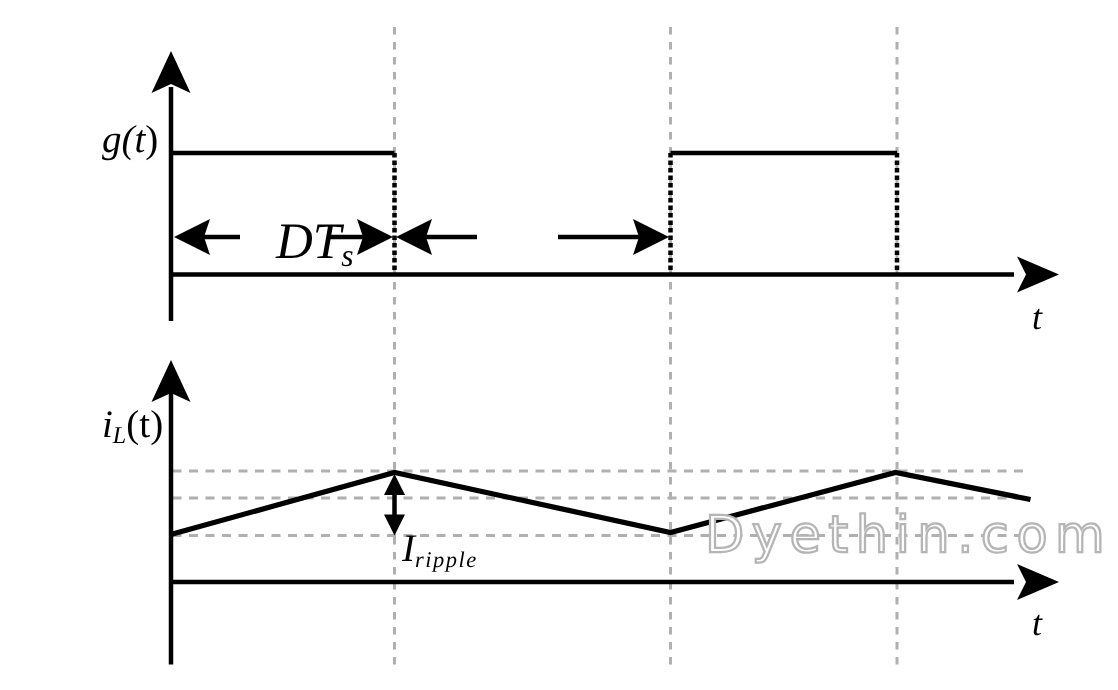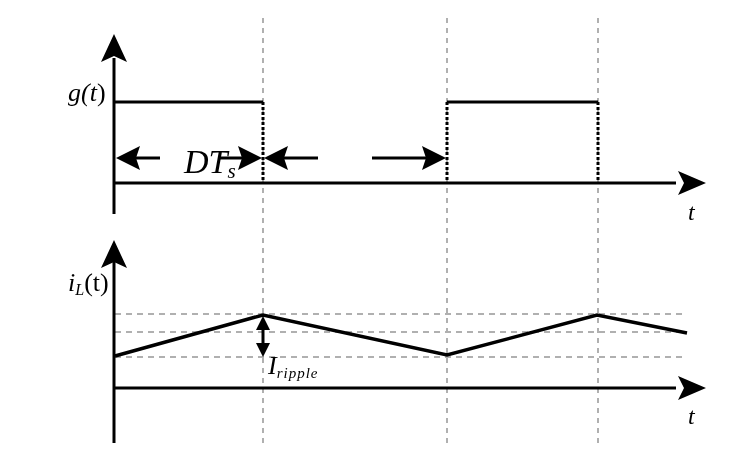--- a/index.html
+++ b/index.html
@@ -72,13 +72,14 @@
   </svg>
 
   <div class="lbl" style="left:68px; top:80px; font-size:26px;"><span>g(</span><span>t</span><span style="font-style:normal">)</span></div>
   <div class="lbl" style="left:688px; top:200px; font-size:24px;">t</div>
   <div class="lbl" style="left:184px; top:145px; font-size:34px;"><span>DT</span><sub>s</sub></div>
 
   <div class="lbl" style="left:68px; top:270px; font-size:26px;text-align:right;"><span>i</span><sub>L</sub><span style="font-style:normal">(t)</span></div>
   <div class="lbl" style="left:688px; top:404px; font-size:24px;">t</div>
   <div class="lbl" style="left:268px; top:353px; font-size:26px;"><span>I</span><sub style="font-size:15px; letter-spacing:1px;">ripple</sub></div>
 
+  <div class="watermark" style="left:470px; top:340px;">Dyethin.com</div>
 </div>
 
 </body></html>

